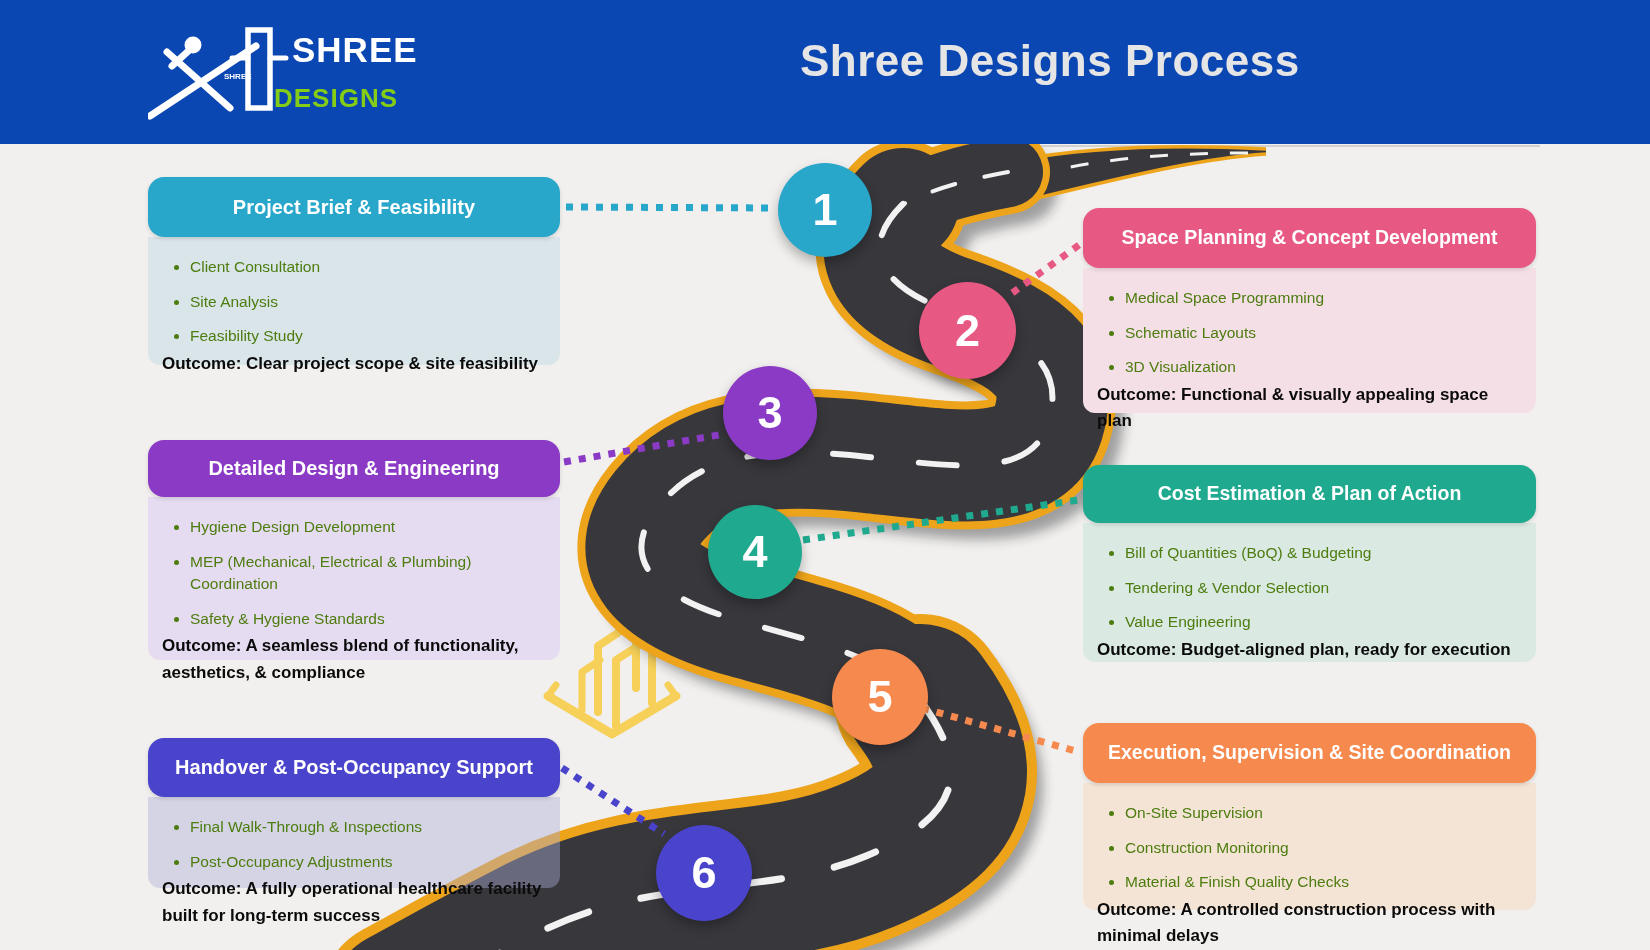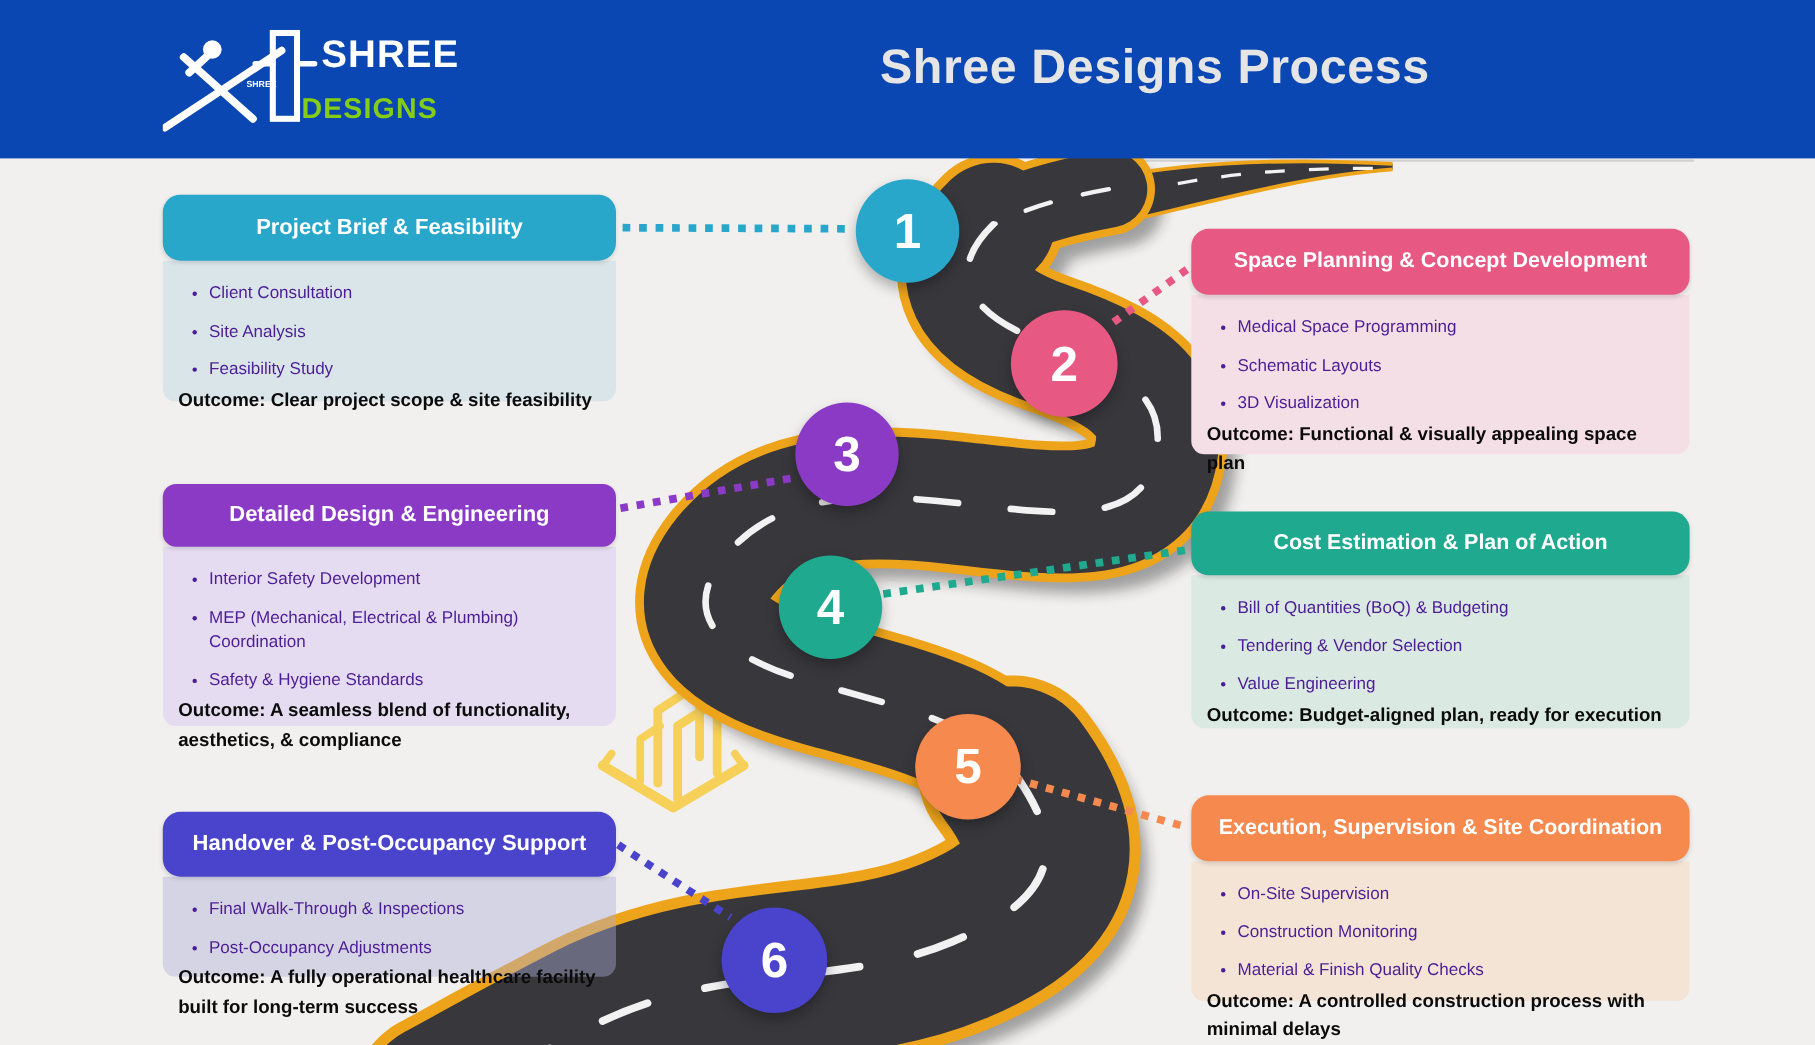--- a/index.html
+++ b/index.html
@@ -26,29 +26,29 @@
     border-radius:16px;color:#fff;font-weight:700;
     display:flex;align-items:center;justify-content:center;text-align:center;
     line-height:1.12;box-shadow:0 2px 4px rgba(0,0,0,.12);
     position:relative;z-index:2;padding:0 10px;box-sizing:border-box;
   }
   .card-body{
     border-radius:0 0 12px 12px;color:#0d0d0d;position:relative;z-index:1;
     box-sizing:border-box;padding:7px 18px 8px 14px;
   }
   .card-body ul{margin:2px 0 2px 0;padding-left:28px;}
-  .card-body li{font-size:15.5px;line-height:22.5px;color:#4c1d95;margin-top:12px;}
+  .card-body li{font-size:15.5px;line-height:22.5px;color:#4d7c0f;margin-top:12px;}
   .outcome{font-size:17px;font-weight:700;line-height:26.5px;margin-top:3px;color:#0b0b0b;}
   .card.left{left:148px;width:412px;}
   .card.right{left:1083px;width:453px;}
   .card.left .card-header{font-size:20px;}
   .card.right .card-header{font-size:19.5px;}
   
   #card1{top:177px;}  #card1 .card-header{height:60px;} #card1 .card-body{height:128px;}
-  #card3{top:440px;}  #card3 .card-header{height:57px;border-radius:12px;} #card3 .card-body{height:163px;}
+  #card3{top:440px;}  #card3 .card-header{height:57px;} #card3 .card-body{height:163px;}
   #card6{top:738px;}  #card6 .card-header{height:59px;} #card6 .card-body{height:91px;}
   #card2{top:208px;}  #card2 .card-header{height:60px;} #card2 .card-body{height:145px;}
   #card4{top:465px;}  #card4 .card-header{height:58px;} #card4 .card-body{height:139px;}
   #card5{top:723px;}  #card5 .card-header{height:60px;} #card5 .card-body{height:127px;}
   
   .milestone{
     position:absolute;z-index:25;border-radius:50%;
     display:flex;align-items:center;justify-content:center;
     color:#fff;font-weight:700;font-size:45px;
     box-shadow:0 6px 12px rgba(0,0,0,.28);
@@ -142,21 +142,21 @@
       <li>3D Visualization</li>
     </ul>
     <div class="outcome">Outcome: Functional &amp; visually appealing space plan</div>
   </div>
 </div>
 
 <div class="card left" id="card3">
   <div class="card-header" style="background: rgb(139, 58, 198);">Detailed Design &amp; Engineering</div>
   <div class="card-body" style="background: rgb(230, 220, 241);">
     <ul>
-      <li>Interior Safety Development</li>
+      <li>Hygiene Design Development</li>
       <li>MEP (Mechanical, Electrical &amp; Plumbing) Coordination</li>
       <li>Safety &amp; Hygiene Standards</li>
     </ul>
     <div class="outcome">Outcome: A seamless blend of functionality, aesthetics, &amp; compliance</div>
   </div>
 </div>
 
 <div class="card right" id="card4">
   <div class="card-header" style="background: rgb(31, 169, 142);">Cost Estimation &amp; Plan of Action</div>
   <div class="card-body" style="background: rgb(218, 233, 226);">

